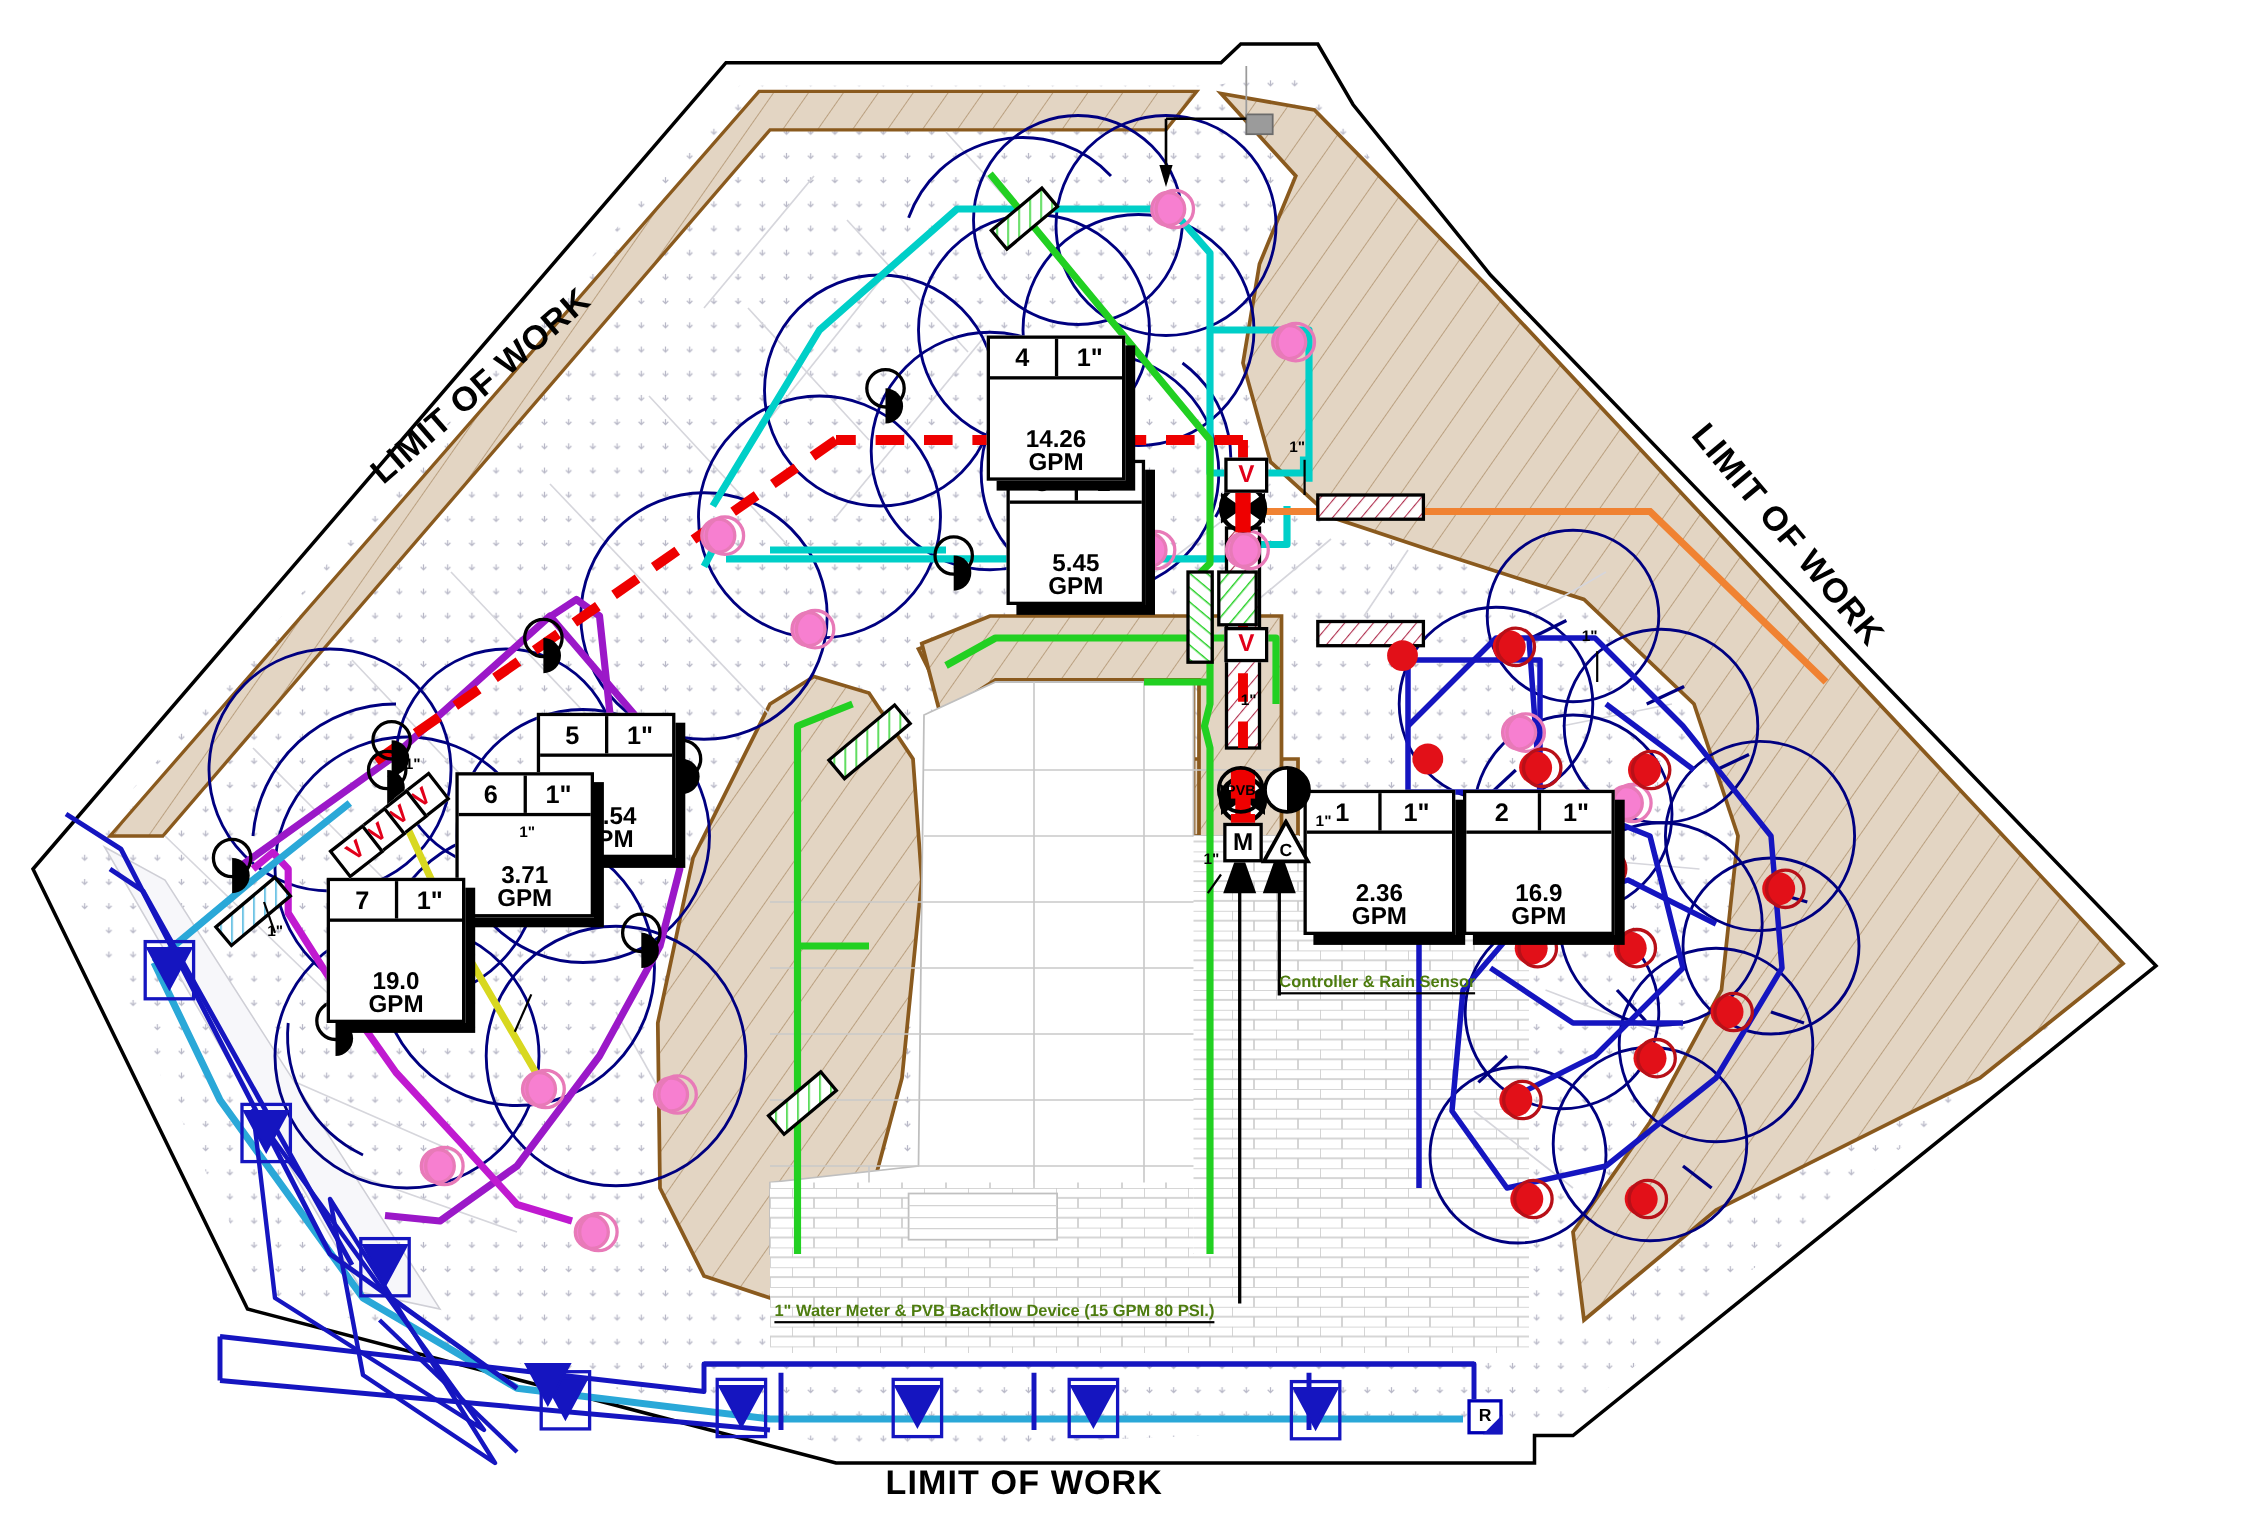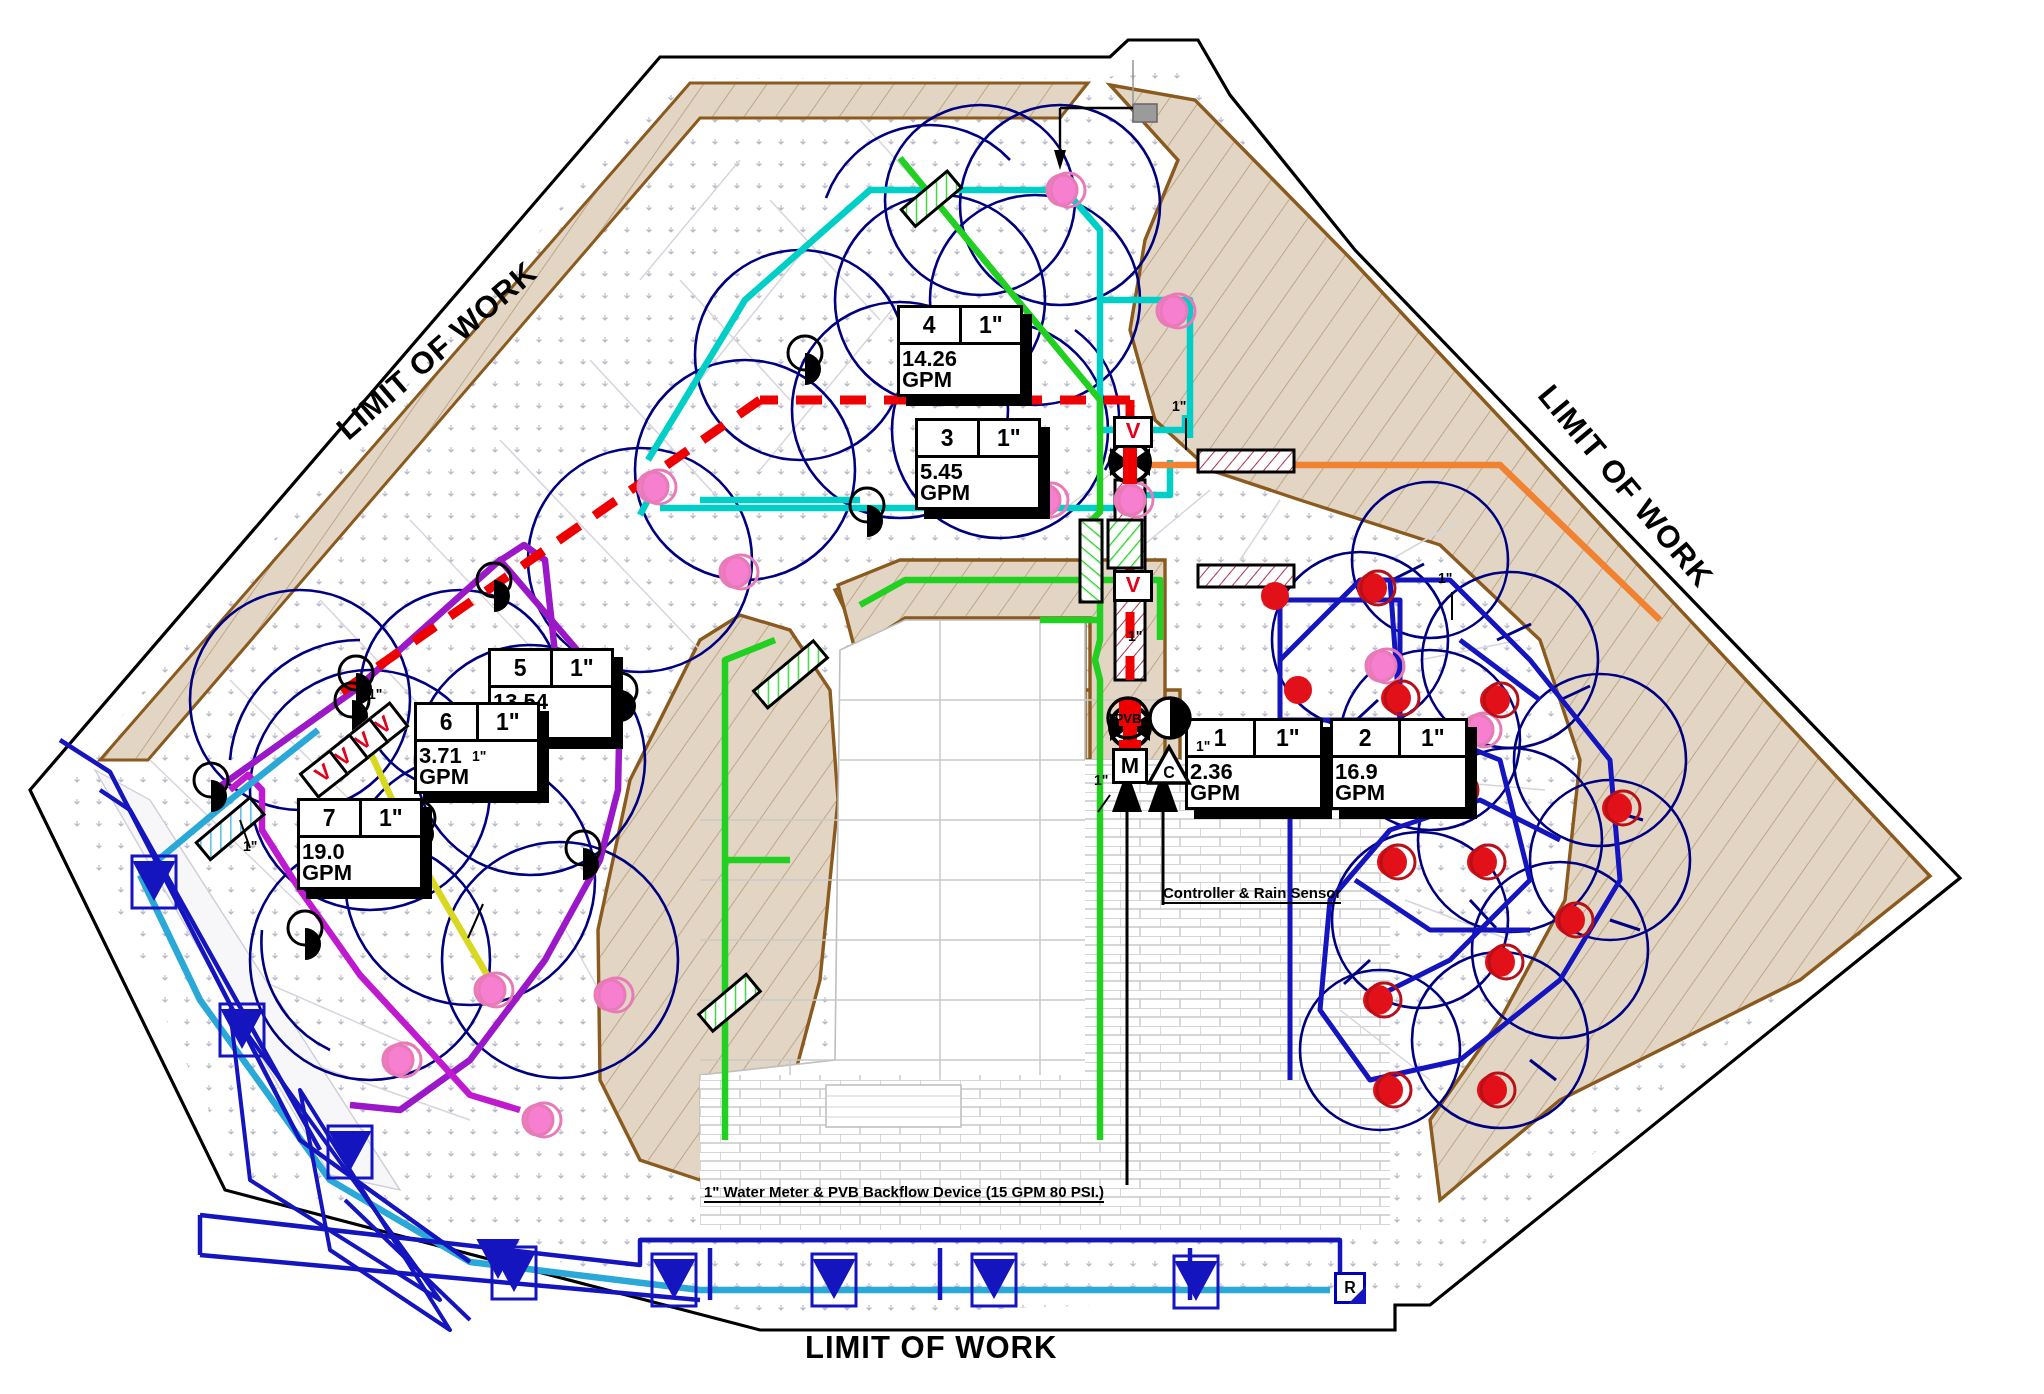--- a/index.html
+++ b/index.html
@@ -8,31 +8,31 @@
   #stage{position:relative;width:2044px;height:1394px;background:#fff;}
   svg.layer{position:absolute;left:0;top:0;width:2044px;height:1394px;}
 
   
   .vtag{position:absolute;background:#fff;border:3px solid #000;
         box-shadow:9px 9px 0 #000;}
   .vtag .top{display:flex;border-bottom:3px solid #000;}
   .vtag .cell{flex:1;text-align:center;font-weight:bold;font-size:23px;
               line-height:30px;padding:2px 0;}
   .vtag .cell.l{border-right:3px solid #000;}
-  .vtag .bot{font-weight:bold;font-size:22px;
-             line-height:21px;padding:3px 2px 4px;}
+  .vtag .bot{text-align:center;font-weight:bold;font-size:22px;
+             line-height:21px;padding:3px 2px 4px;margin-top:40px;}
 
   
   .lw{position:absolute;font-weight:bold;font-size:31px;letter-spacing:1px;
       color:#000;white-space:nowrap;transform-origin:0 0;}
   .lw-flat{position:absolute;font-weight:bold;font-size:31px;
            letter-spacing:1px;color:#000;white-space:nowrap;}
 
   
-  .anno{position:absolute;font-weight:bold;font-size:15px;color:#000000;
+  .anno{position:absolute;font-weight:bold;font-size:15px;color:#4d7c0f;
         white-space:nowrap;border-bottom:2px solid #000;padding-bottom:1px;}
 
   
   .psz{position:absolute;font-weight:bold;font-size:14px;color:#000;}
 
   
   .vbox{position:absolute;width:34px;height:26px;border:3px solid #000;
         background:#fff;}
   .vbox .v{position:absolute;left:50%;top:1px;transform:translateX(-50%);
            color:#e2001a;font-weight:bold;font-size:22px;line-height:22px;}

